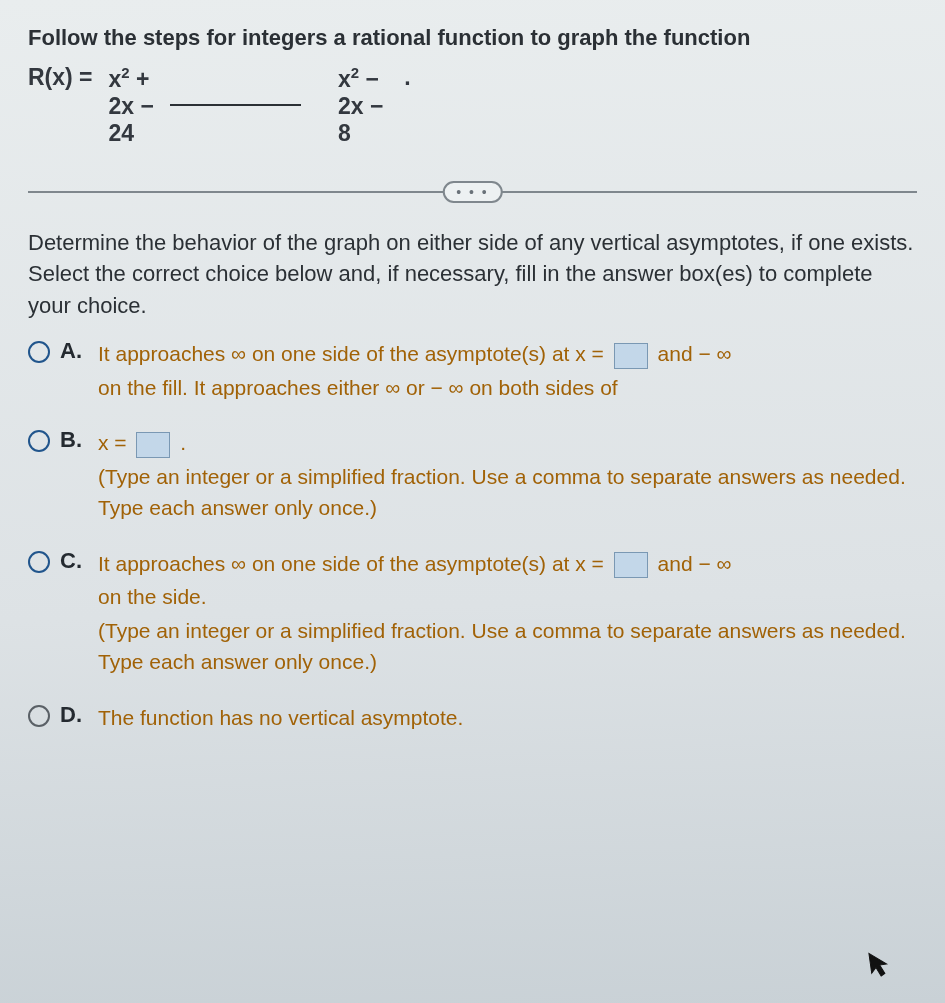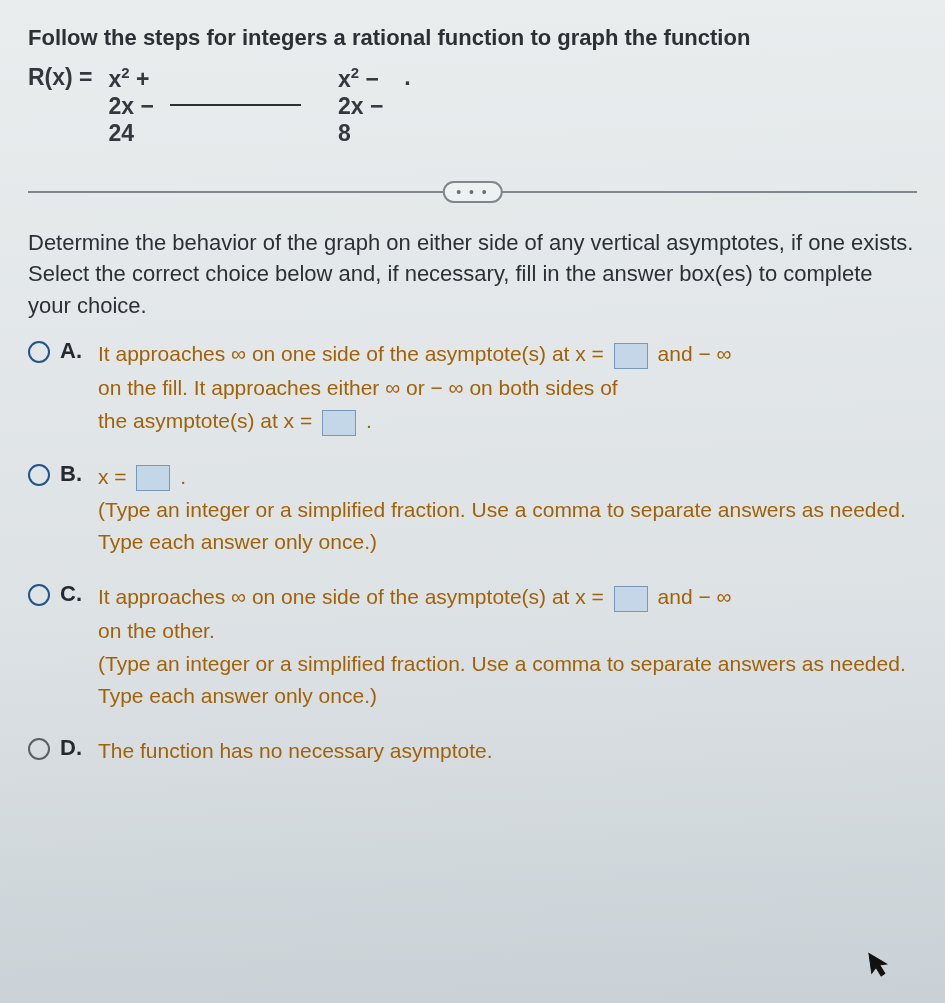--- a/index.html
+++ b/index.html
@@ -74,25 +74,20 @@
 <div class="option">
   <div class="radio"></div>
   <div class="letter">A.</div>
   <div class="body">
     <div class="line">
       <span>It approaches ∞ on one side of the asymptote(s) at x =</span>
       <span class="box"></span>
       <span>and  − ∞</span>
     </div>
     <div class="line">on the fill. It approaches either ∞ or  − ∞ on both sides of</div>
-    <div class="line">
-      <span>the asymptote(s) at x =</span>
-      <span class="box"></span>
-      <span>.</span>
-    </div>
   </div>
 </div>
 
 <div class="option">
   <div class="radio"></div>
   <div class="letter">B.</div>
   <div class="body">
     <div class="line">
       <span>x =</span>
       <span class="box"></span>
@@ -104,30 +99,30 @@
 
 <div class="option">
   <div class="radio"></div>
   <div class="letter">C.</div>
   <div class="body">
     <div class="line">
       <span>It approaches ∞ on one side of the asymptote(s) at x =</span>
       <span class="box"></span>
       <span>and  − ∞</span>
     </div>
-    <div class="line">on the other.</div>
+    <div class="line">on the side.</div>
     <div class="line">(Type an integer or a simplified fraction. Use a comma to separate answers as needed. Type each answer only once.)</div>
   </div>
 </div>
 
 <div class="option" style="margin-bottom:4px;">
   <div class="radio grey"></div>
   <div class="letter">D.</div>
   <div class="body">
-    <div class="line">The function has no necessary asymptote.</div>
+    <div class="line">The function has no vertical asymptote.</div>
   </div>
 </div>
 
 <div class="cursor">
   <svg width="22" height="28" viewBox="0 0 22 28">
     <path d="M2 2 L2 22 L7 17 L11 26 L15 24 L11 15 L18 15 Z" fill="#111" stroke="#111" stroke-width="1"></path>
   </svg>
 </div>
 
 </body></html>

